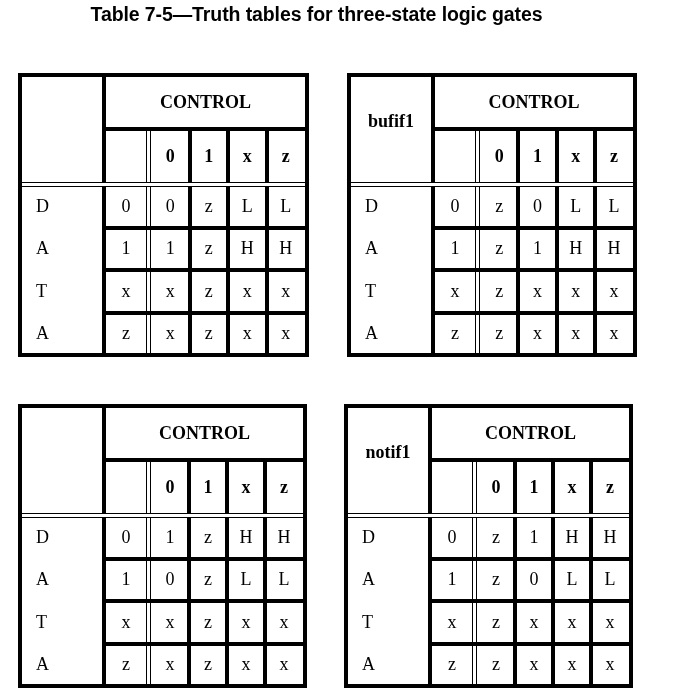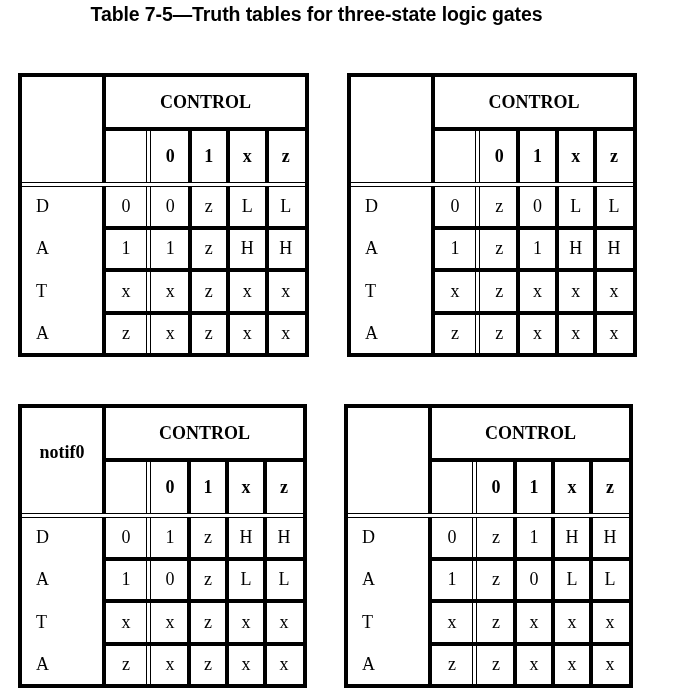--- a/index.html
+++ b/index.html
@@ -64,20 +64,21 @@
     <div class="hline" style="left:84px; top:233.5px; width:199px; height:4px;"></div>
     <div class="cell rowl" style="left:0; top:237.5px; width:80px; height:38.5px;">A</div>
     <div class="cell" style="left:84px; top:237.5px; width:40px; height:38.5px;">z</div>
     <div class="cell" style="left:129px; top:237.5px; width:38.5px; height:38.5px;">x</div>
     <div class="cell" style="left:167.5px; top:237.5px; width:38.5px; height:38.5px;">z</div>
     <div class="cell" style="left:206px; top:237.5px; width:38.5px; height:38.5px;">x</div>
     <div class="cell" style="left:244.5px; top:237.5px; width:38.5px; height:38.5px;">x</div>
   </div>
 <div id="t1" class="tt" style="left:347px; top:73px; width:290px; height:284px;">
     <div class="vline" style="left:80px; top:0; width:4px; height:276px;"></div>
+    <div class="cell gate" style="left:0; top:0; width:80px; height:49px; padding-top:40px;">bufif1</div>
     <div class="cell ctl" style="left:84px; top:0; width:198px; height:50px;">CONTROL</div>
     <div class="hline" style="left:84px; top:50px; width:198px; height:4px;"></div>
     <div class="dbl-v" style="left:124px; top:54px; height:222px;"></div>
     <div class="vline" style="left:165.25px; top:54px; width:4px; height:222px;"></div>
     <div class="vline" style="left:203.5px; top:54px; width:4px; height:222px;"></div>
     <div class="vline" style="left:241.75px; top:54px; width:4px; height:222px;"></div>
     <div class="cell colh" style="left:129px; top:54px; width:38.25px; height:51px;">0</div>
     <div class="cell colh" style="left:167.25px; top:54px; width:38.25px; height:51px;">1</div>
     <div class="cell colh" style="left:205.5px; top:54px; width:38.25px; height:51px;">x</div>
     <div class="cell colh" style="left:243.75px; top:54px; width:38.25px; height:51px;">z</div>
@@ -105,21 +106,20 @@
     <div class="hline" style="left:84px; top:233.5px; width:198px; height:4px;"></div>
     <div class="cell rowl" style="left:0; top:237.5px; width:80px; height:38.5px;">A</div>
     <div class="cell" style="left:84px; top:237.5px; width:40px; height:38.5px;">z</div>
     <div class="cell" style="left:129px; top:237.5px; width:38.25px; height:38.5px;">z</div>
     <div class="cell" style="left:167.25px; top:237.5px; width:38.25px; height:38.5px;">x</div>
     <div class="cell" style="left:205.5px; top:237.5px; width:38.25px; height:38.5px;">x</div>
     <div class="cell" style="left:243.75px; top:237.5px; width:38.25px; height:38.5px;">x</div>
   </div>
 <div id="t2" class="tt" style="left:18px; top:404px; width:289px; height:284px;">
     <div class="vline" style="left:80px; top:0; width:4px; height:276px;"></div>
-    <div class="cell gate" style="left:0; top:0; width:80px; height:49px; padding-top:40px;">notif0</div>
     <div class="cell ctl" style="left:84px; top:0; width:197px; height:50px;">CONTROL</div>
     <div class="hline" style="left:84px; top:50px; width:197px; height:4px;"></div>
     <div class="dbl-v" style="left:124px; top:54px; height:222px;"></div>
     <div class="vline" style="left:165px; top:54px; width:4px; height:222px;"></div>
     <div class="vline" style="left:203px; top:54px; width:4px; height:222px;"></div>
     <div class="vline" style="left:241px; top:54px; width:4px; height:222px;"></div>
     <div class="cell colh" style="left:129px; top:54px; width:38px; height:51px;">0</div>
     <div class="cell colh" style="left:167px; top:54px; width:38px; height:51px;">1</div>
     <div class="cell colh" style="left:205px; top:54px; width:38px; height:51px;">x</div>
     <div class="cell colh" style="left:243px; top:54px; width:38px; height:51px;">z</div>
@@ -147,20 +147,21 @@
     <div class="hline" style="left:84px; top:233.5px; width:197px; height:4px;"></div>
     <div class="cell rowl" style="left:0; top:237.5px; width:80px; height:38.5px;">A</div>
     <div class="cell" style="left:84px; top:237.5px; width:40px; height:38.5px;">z</div>
     <div class="cell" style="left:129px; top:237.5px; width:38px; height:38.5px;">x</div>
     <div class="cell" style="left:167px; top:237.5px; width:38px; height:38.5px;">z</div>
     <div class="cell" style="left:205px; top:237.5px; width:38px; height:38.5px;">x</div>
     <div class="cell" style="left:243px; top:237.5px; width:38px; height:38.5px;">x</div>
   </div>
 <div id="t3" class="tt" style="left:344px; top:404px; width:289px; height:284px;">
     <div class="vline" style="left:80px; top:0; width:4px; height:276px;"></div>
+    <div class="cell gate" style="left:0; top:0; width:80px; height:49px; padding-top:40px;">notif1</div>
     <div class="cell ctl" style="left:84px; top:0; width:197px; height:50px;">CONTROL</div>
     <div class="hline" style="left:84px; top:50px; width:197px; height:4px;"></div>
     <div class="dbl-v" style="left:124px; top:54px; height:222px;"></div>
     <div class="vline" style="left:165px; top:54px; width:4px; height:222px;"></div>
     <div class="vline" style="left:203px; top:54px; width:4px; height:222px;"></div>
     <div class="vline" style="left:241px; top:54px; width:4px; height:222px;"></div>
     <div class="cell colh" style="left:129px; top:54px; width:38px; height:51px;">0</div>
     <div class="cell colh" style="left:167px; top:54px; width:38px; height:51px;">1</div>
     <div class="cell colh" style="left:205px; top:54px; width:38px; height:51px;">x</div>
     <div class="cell colh" style="left:243px; top:54px; width:38px; height:51px;">z</div>

